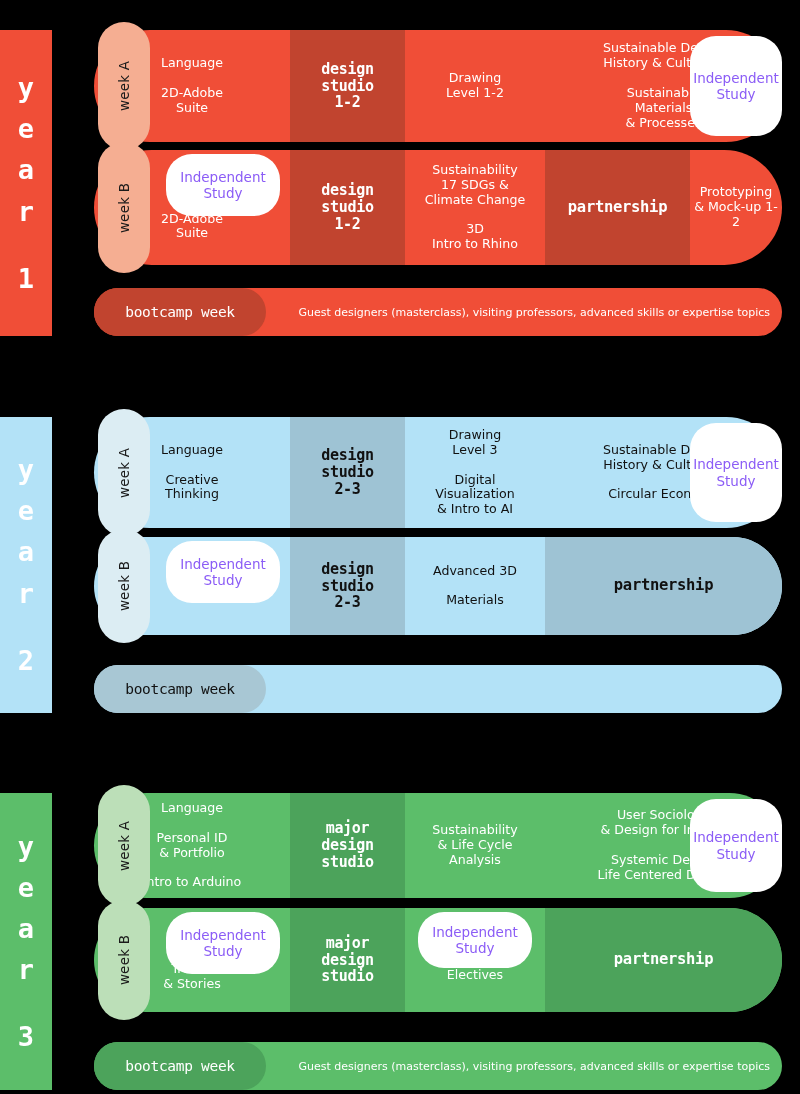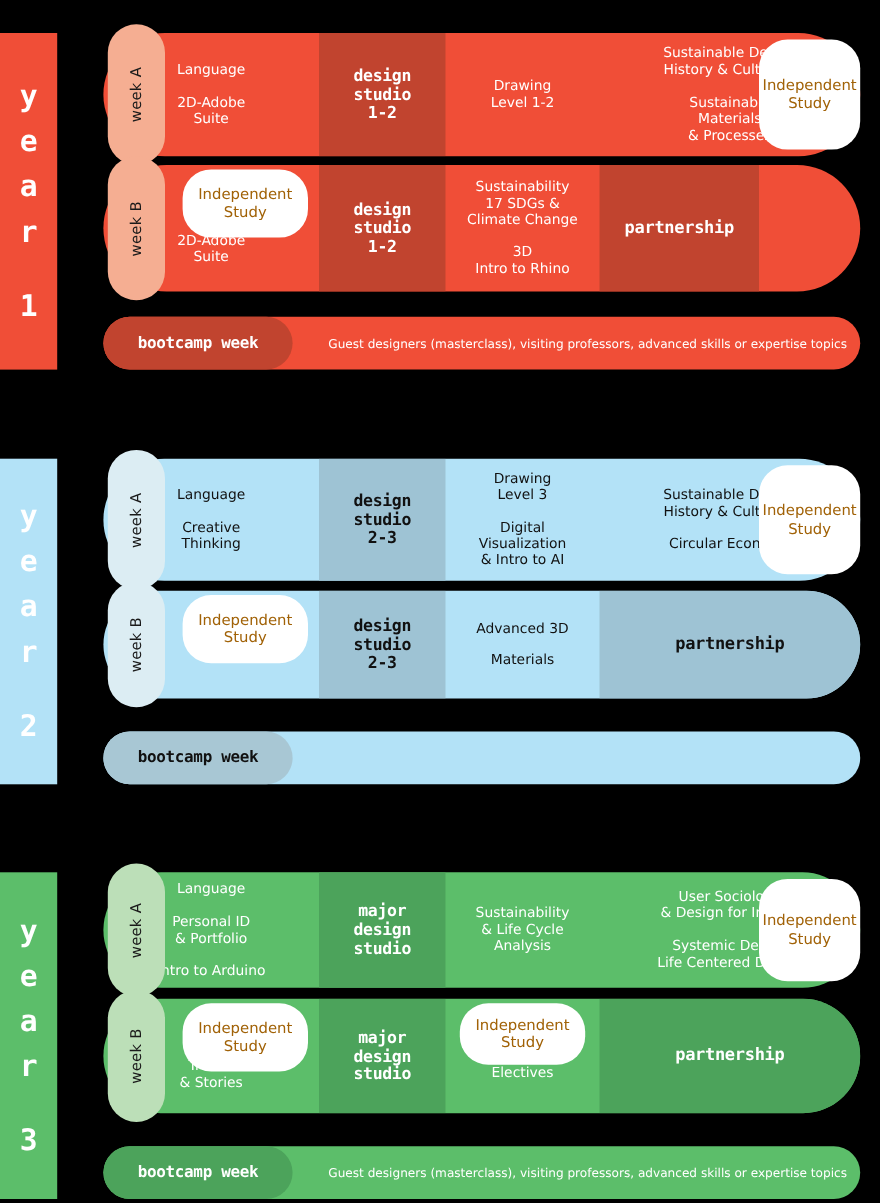--- a/index.html
+++ b/index.html
@@ -62,21 +62,21 @@
   .is-pill {
     position: absolute;
     border-radius: 26px;
     background: #ffffff;
     display: flex; align-items: center; justify-content: center;
     z-index: 5;
     box-shadow: 0 0 0 0 rgba(0,0,0,0);
   }
   .is-pill span {
     font-size: 13.5px; line-height: 1.2;
-    color: #a16207; text-align: center;
+    color: #8b5cf6; text-align: center;
     white-space: pre-line;
     font-weight: 400;
   }
 
   
   .display {
     font-family: "DejaVu Sans Mono", monospace;
     font-weight: bold;
     letter-spacing: -0.3px;
   }
@@ -88,21 +88,21 @@
     display: flex; align-items: center;
   }
   .bootcamp-pill {
     position: absolute; left: 0; top: 0;
     width: 172px; height: 48px;
     border-radius: 26px;
     display: flex; align-items: center; justify-content: center;
   }
   .bootcamp-pill span {
     font-family: "DejaVu Sans Mono", monospace;
-    font-weight: bold; font-size: 14.5px;
+    font-weight: normal; font-size: 14.5px;
     letter-spacing: -.3px;
   }
   .bootcamp-desc {
     position: absolute; left: 182px; right: 12px;
     font-size: 11px; text-align: right;
   }
 
   
   .lt { color: #ffffff; }
   .dk { color: #111111; }
@@ -164,20 +164,24 @@
         <div class="seg-text lt" style="font-size: 12.6px;">Sustainability
 17 SDGs &amp;
 Climate Change
 
 3D
 Intro to Rhino</div>
       </div>
       <div class="seg" style="position: absolute; left: 451px; width: 145px; top: 0px; bottom: 0px; background: rgb(193, 68, 47); display: flex; align-items: center; justify-content: center;">
         <div class="seg-text lt display" style="font-size: 15.5px; line-height: 1.12;">partnership</div>
       </div>
+      <div class="seg" style="position: absolute; left: 596px; width: 92px; top: 0px; bottom: 0px; background: transparent; display: flex; align-items: center; justify-content: center;">
+        <div class="seg-text lt" style="font-size: 12.6px;">Prototyping
+&amp; Mock-up 1-2</div>
+      </div>
     </div>
     <div class="week-pill" style="left: 98px; top: 142px; height: 131px; background: rgb(245, 174, 146);">
       <span>week B</span>
     </div>
     <div class="is-pill" style="left: 166px; width: 114px; top: 154px; height: 62px;">
       <span>Independent
 Study</span>
     </div>
     <div class="bootcamp" style="top: 288px; background: rgb(240, 78, 55);">
       <div class="bootcamp-pill" style="background: rgb(193, 68, 47);">

